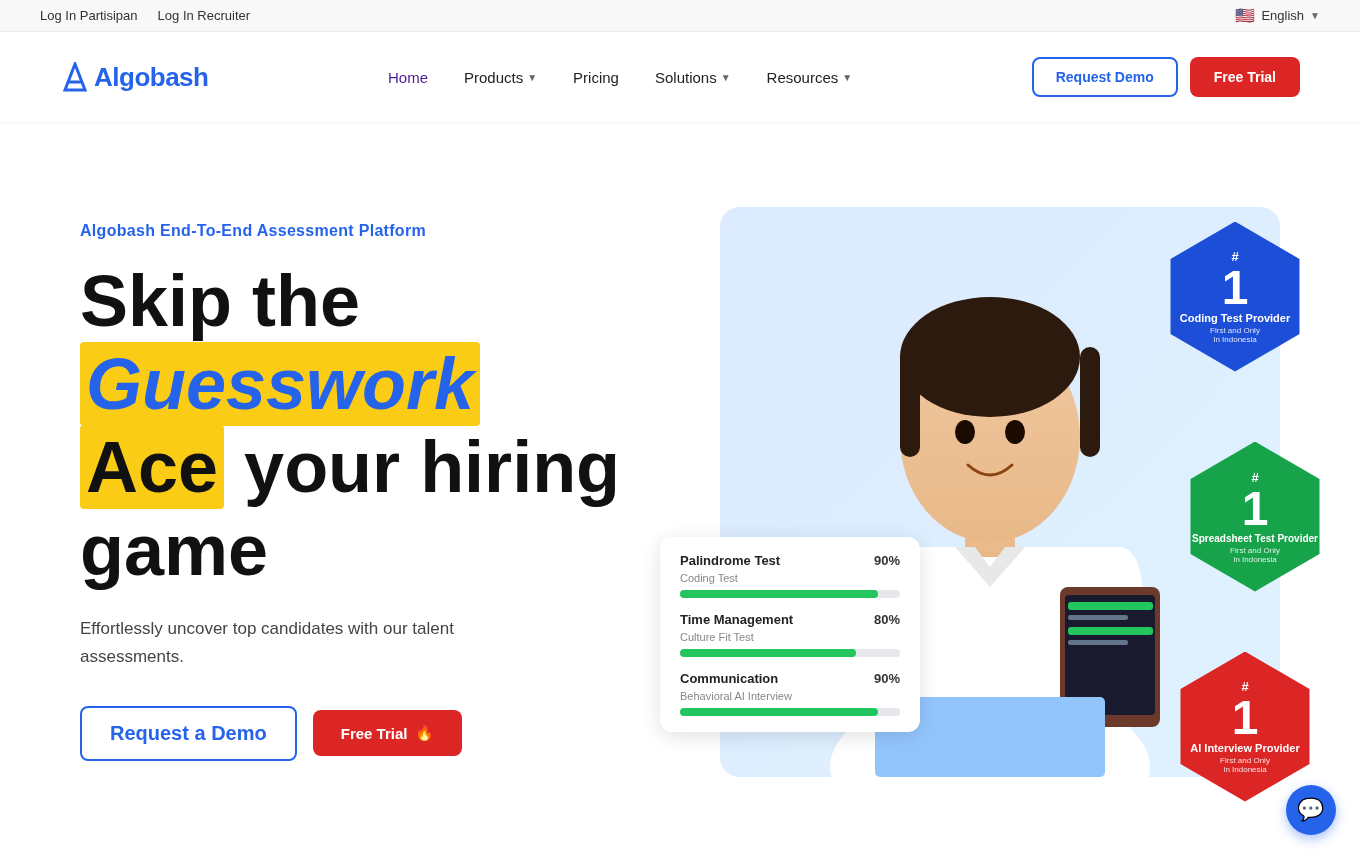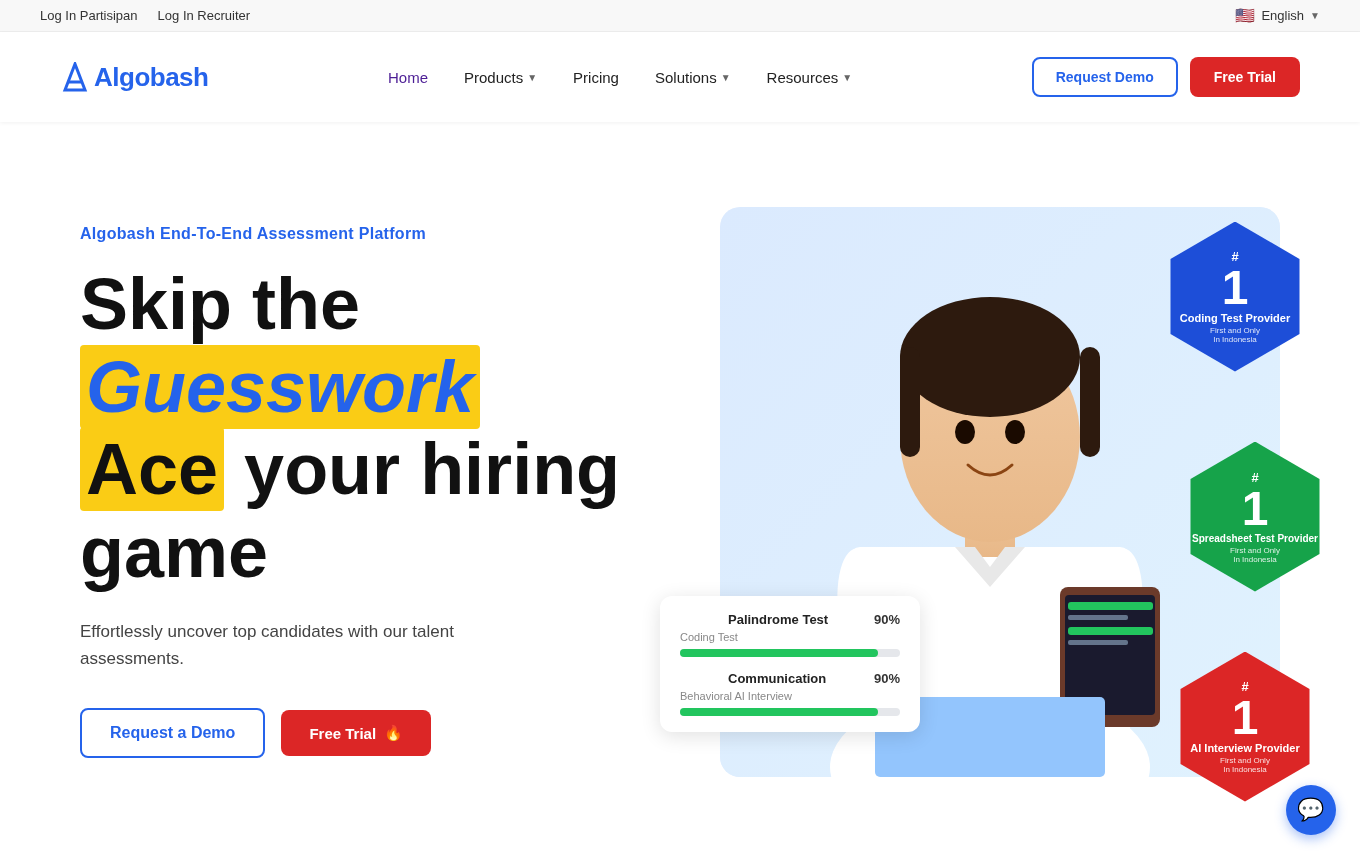--- a/index.html
+++ b/index.html
@@ -139,21 +139,21 @@
       margin-bottom: 36px;
       max-width: 460px;
     }
     .hero-buttons { display: flex; gap: 16px; align-items: center; flex-wrap: wrap; }
     .hero-btn-demo {
       border: 2px solid #2563eb;
       color: #2563eb;
       background: #fff;
       padding: 14px 28px;
       border-radius: 8px;
-      font-size: 16px;
+      font-size: 20px;
       font-weight: 600;
       cursor: pointer;
     }
     .hero-btn-trial {
       background: #dc2626;
       color: #fff;
       border: none;
       padding: 14px 28px;
       border-radius: 8px;
       font-size: 15px;
@@ -217,21 +217,21 @@
       bottom: 50px;
       left: -20px;
       background: #fff;
       border-radius: 12px;
       box-shadow: 0 4px 20px rgba(0,0,0,0.12);
       padding: 16px 20px;
       width: 260px;
     }
     .score-item { margin-bottom: 14px; }
     .score-item:last-child { margin-bottom: 0; }
-    .score-header { display: flex; justify-content: space-between; align-items: center; margin-bottom: 4px; margin-left: 48px; }
+    .score-header { display: flex; justify-content: space-between; align-items: center; margin-bottom: 4px; }
     .score-name { font-size: 13px; font-weight: 600; color: #222; }
     .score-pct { font-size: 13px; font-weight: 700; color: #333; }
     .score-type { font-size: 11px; color: #888; margin-bottom: 6px; }
     .score-bar-bg { background: #e5e7eb; border-radius: 4px; height: 8px; }
     .score-bar-fill { background: #22c55e; border-radius: 4px; height: 8px; transition: width 0.3s; }
 
     
     .chat-widget {
       position: fixed;
       bottom: 24px;
@@ -410,20 +410,30 @@
         <div class="score-header">
           <span class="score-name">Palindrome Test</span>
           <span class="score-pct">90%</span>
         </div>
         <div class="score-type">Coding Test</div>
         <div class="score-bar-bg">
           <div class="score-bar-fill" style="width:90%"></div>
         </div>
       </div>
 
+      <div class="score-item">
+        <div class="score-header">
+          <span class="score-name">Time Management</span>
+          <span class="score-pct">80%</span>
+        </div>
+        <div class="score-type">Culture Fit Test</div>
+        <div class="score-bar-bg">
+          <div class="score-bar-fill" style="width:80%"></div>
+        </div>
+      </div>
 
       <div class="score-item">
         <div class="score-header">
           <span class="score-name">Communication</span>
           <span class="score-pct">90%</span>
         </div>
         <div class="score-type">Behavioral AI Interview</div>
         <div class="score-bar-bg">
           <div class="score-bar-fill" style="width:90%"></div>
         </div>

